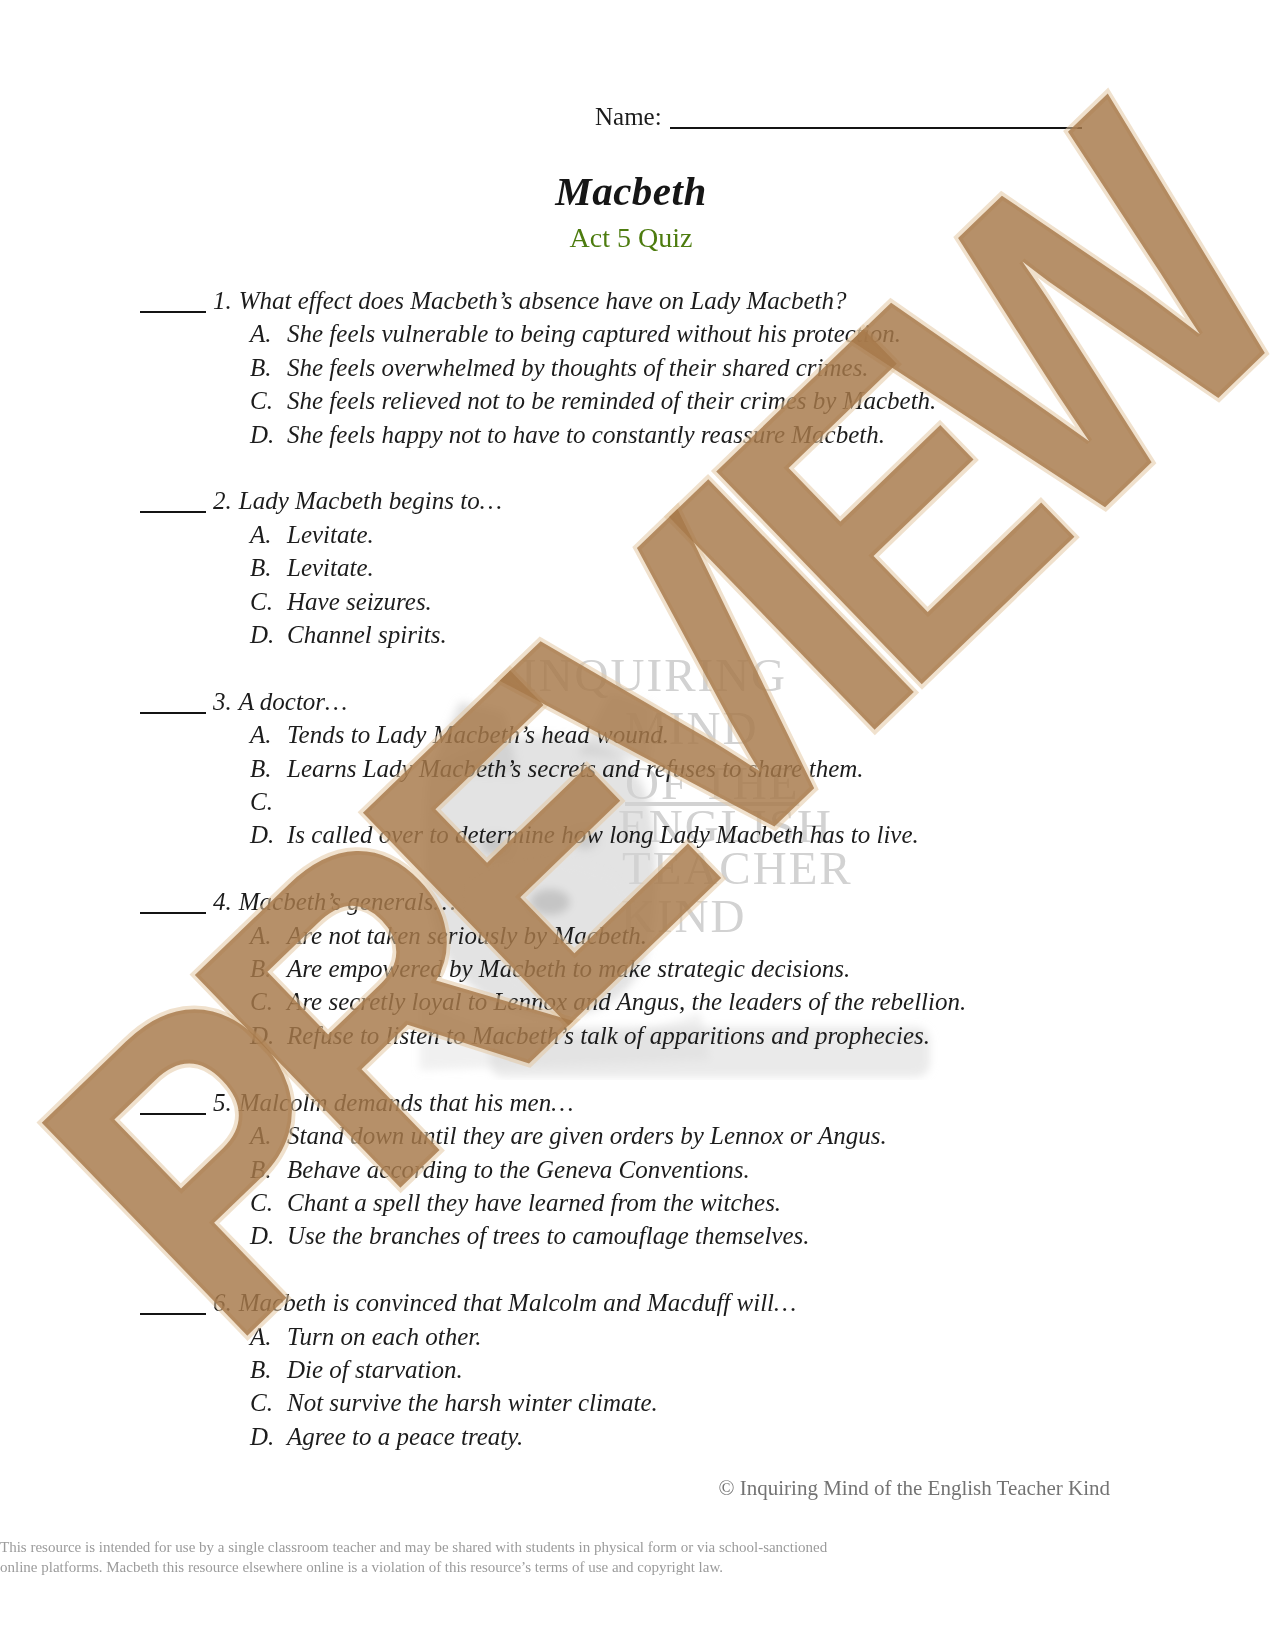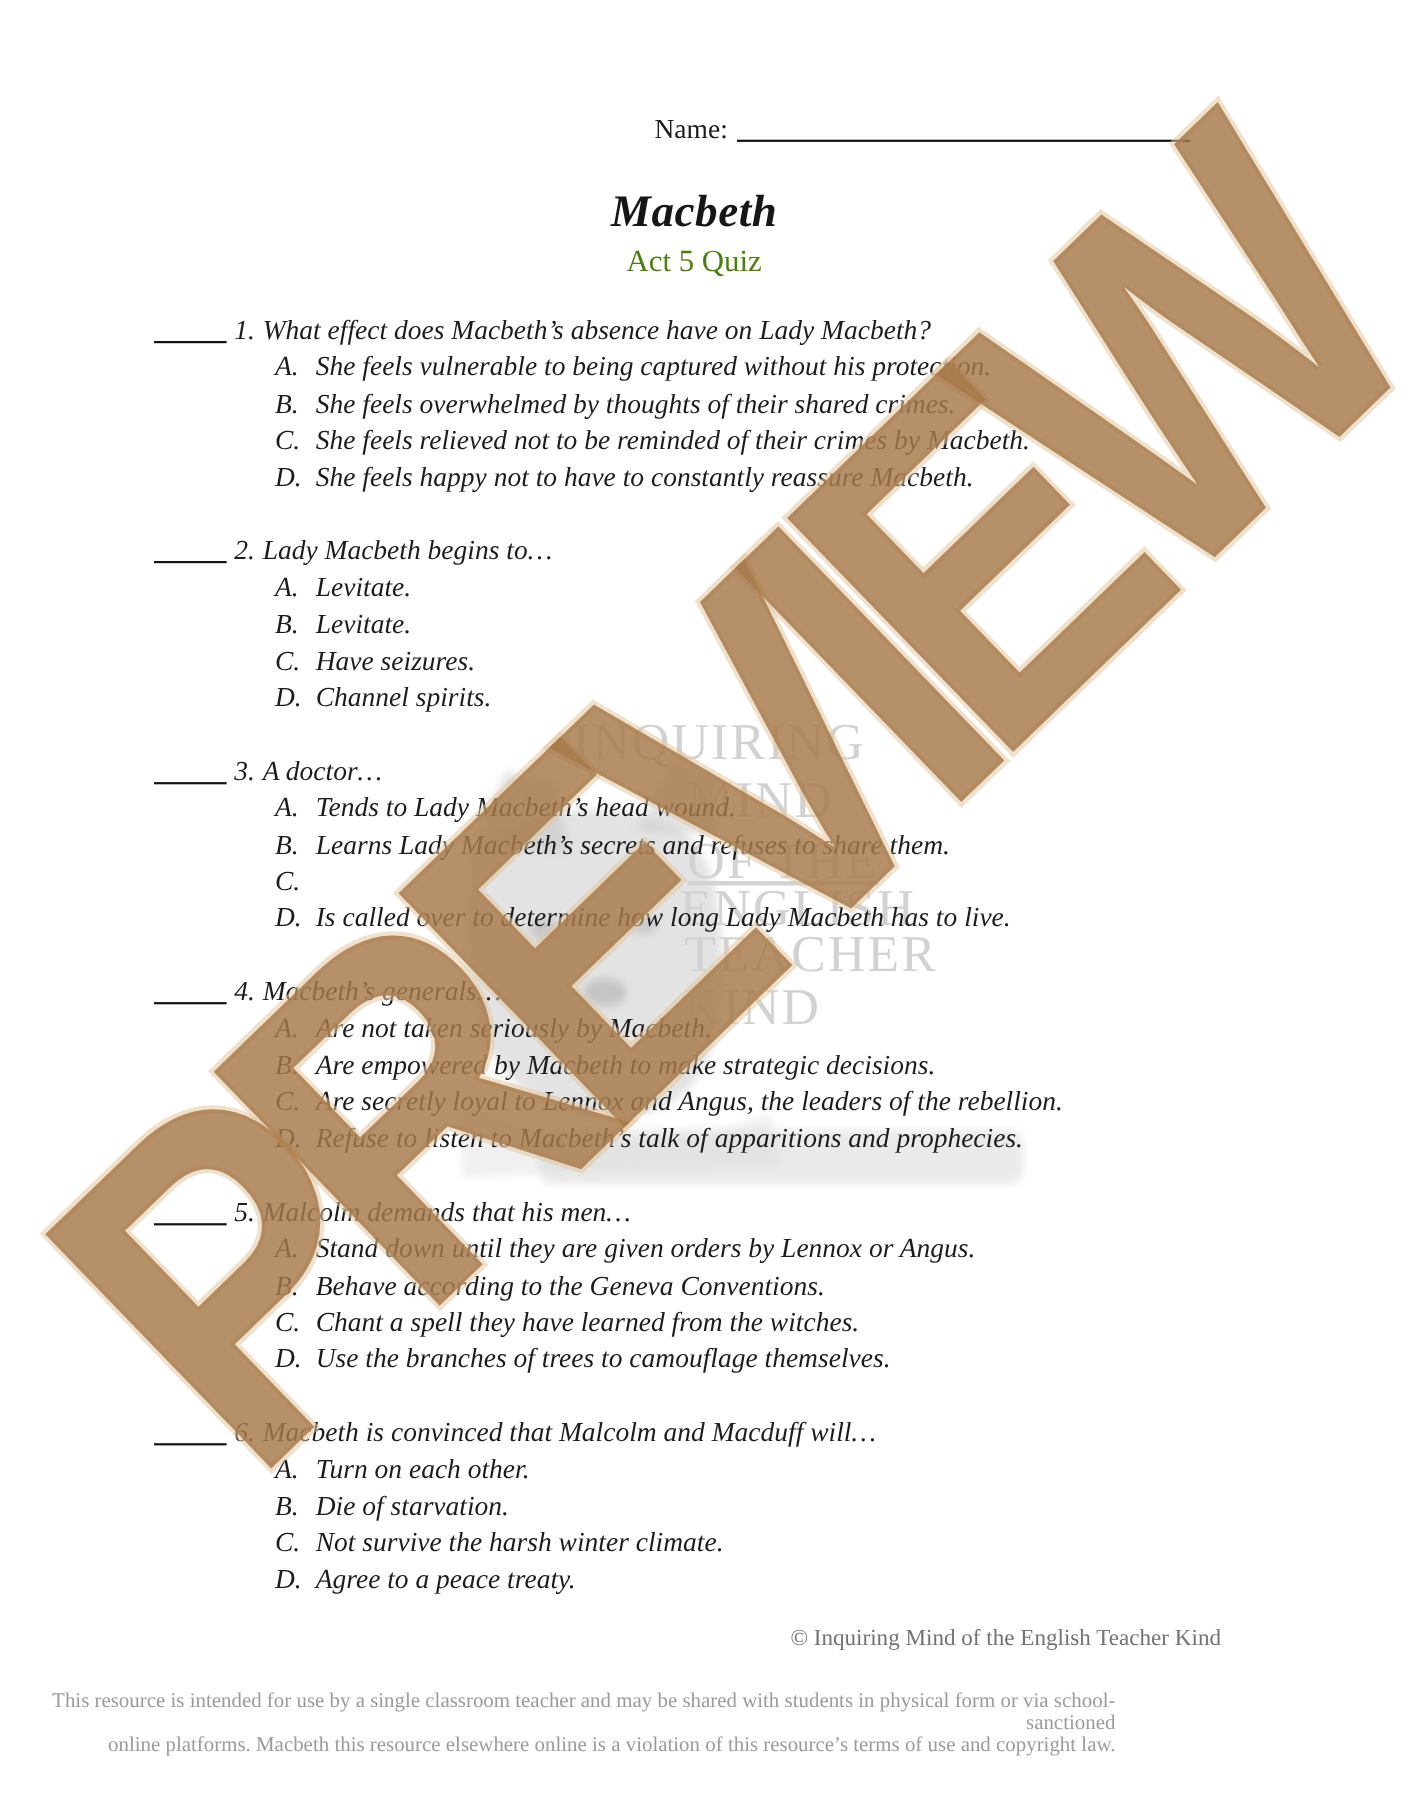--- a/index.html
+++ b/index.html
@@ -79,22 +79,22 @@
   .opt-letter { width: 37px; flex: 0 0 37px; }
 
   
   .copyright {
     position: absolute; top: 1476px; left: 0; width: 1110px;
     text-align: right;
     font-size: 21px; color: #737373; z-index: 3;
   }
   .disclaimer {
     position: absolute; top: 1537px; left: 0; width: 1014px;
-    text-align: right;
-    font-size: 19px; line-height: 20px;
+    text-align: left;
+    font-size: 15px; line-height: 20px;
     color: #9b9b9b; z-index: 3;
   }
 
   
   .preview-wm {
     position: absolute; left: -168px; top: 542px;
     width: 1600px; height: 430px;
     z-index: 4; pointer-events: none;
     transform: rotate(-44deg) scaleX(0.88);
     text-align: center;

